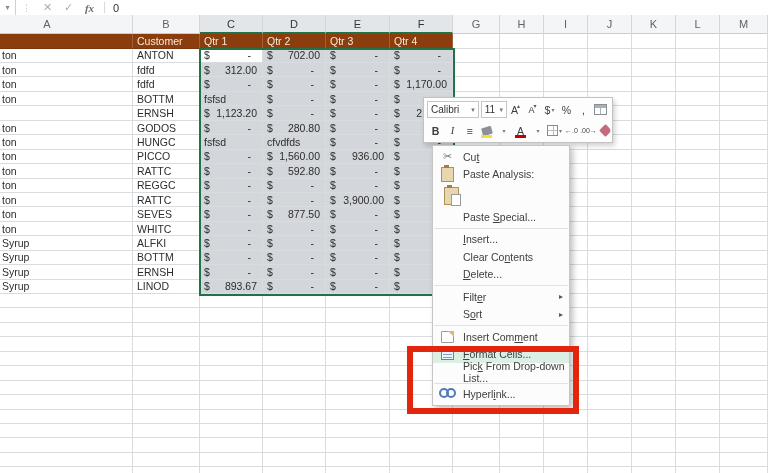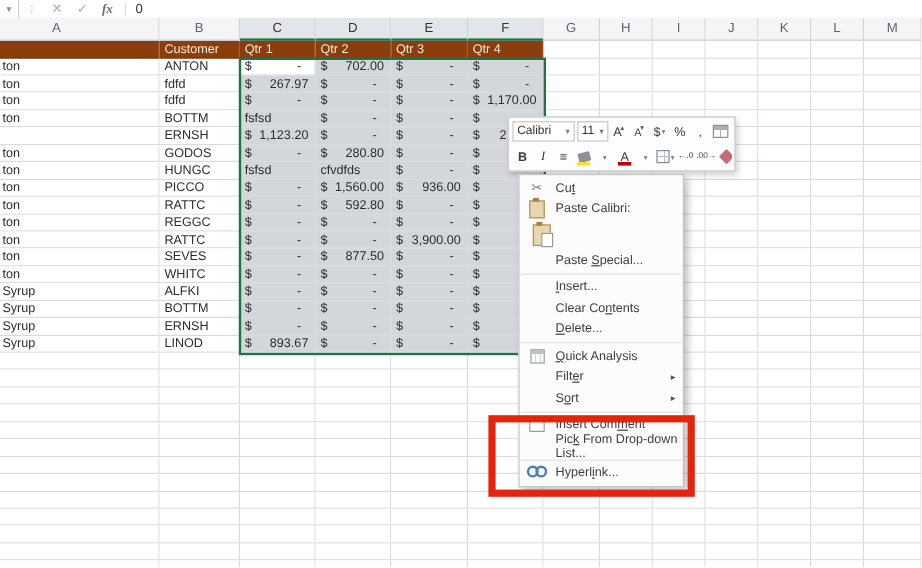--- a/index.html
+++ b/index.html
@@ -188,21 +188,21 @@
         <div class="cell" style="width: 44px; height: 14.45px;"></div>
         <div class="cell" style="width: 44px; height: 14.45px;"></div>
         <div class="cell" style="width: 44px; height: 14.45px;"></div>
         <div class="cell" style="width: 48px; height: 14.45px;"></div>
       </div>
       <div class="row">
         <div class="cell afrag" style="width: 133px; height: 14.45px;">ton</div>
         <div class="cell textv" style="width: 67px; height: 14.45px;">fdfd</div>
         <div class="cell gray" style="width: 63px; height: 14.45px;">
           <span class="c-dollar">$</span>
-          <span class="c-val">267.97</span>
+          <span class="c-val">312.00</span>
         </div>
         <div class="cell gray" style="width: 63px; height: 14.45px;">
           <span class="c-dollar">$</span>
           <span class="c-val dash">-</span>
         </div>
         <div class="cell gray" style="width: 64px; height: 14.45px;">
           <span class="c-dollar">$</span>
           <span class="c-val dash">-</span>
         </div>
         <div class="cell gray" style="width: 63px; height: 14.45px;">
@@ -888,60 +888,60 @@
       <div class="mi">
         <span class="ic">
           <span class="g-scissors">✂</span>
         </span>
         <span>Cu<u>t</u></span>
       </div>
       <div class="mi">
         <span class="ic">
           <span class="g-clip"></span>
         </span>
-        <span>Paste Calibri:</span>
+        <span>Paste Analysis:</span>
       </div>
       <div class="pasterow">
         <span class="g-clip big"></span>
       </div>
       <div class="mi">
         <span>Paste <u>S</u>pecial...</span>
       </div>
       <div class="menusep"></div>
       <div class="mi">
         <span><u>I</u>nsert...</span>
       </div>
       <div class="mi">
         <span>Clear Co<u>n</u>tents</span>
       </div>
       <div class="mi">
         <span><u>D</u>elete...</span>
       </div>
       <div class="menusep"></div>
-      <div class="mi">
-        <span class="ic">
-          <span class="g-qa"></span>
-        </span>
-        <span><u>Q</u>uick Analysis</span>
-      </div>
       <div class="mi">
         <span>Filt<u>e</u>r</span>
         <span class="subarrow">▸</span>
       </div>
       <div class="mi">
         <span>S<u>o</u>rt</span>
         <span class="subarrow">▸</span>
       </div>
       <div class="menusep"></div>
       <div class="mi">
         <span class="ic">
           <span class="g-comment"></span>
         </span>
         <span>Insert Com<u>m</u>ent</span>
       </div>
+      <div class="mi hover">
+        <span class="ic">
+          <span class="g-fc"></span>
+        </span>
+        <span><u>F</u>ormat Cells...</span>
+      </div>
       <div class="mi">
         <span>Pic<u>k</u> From Drop-down List...</span>
       </div>
       <div class="menusep"></div>
       <div class="mi">
         <span class="ic">
           <span class="g-link"><i></i><i></i></span>
         </span>
         <span>Hyperl<u>i</u>nk...</span>
       </div>

